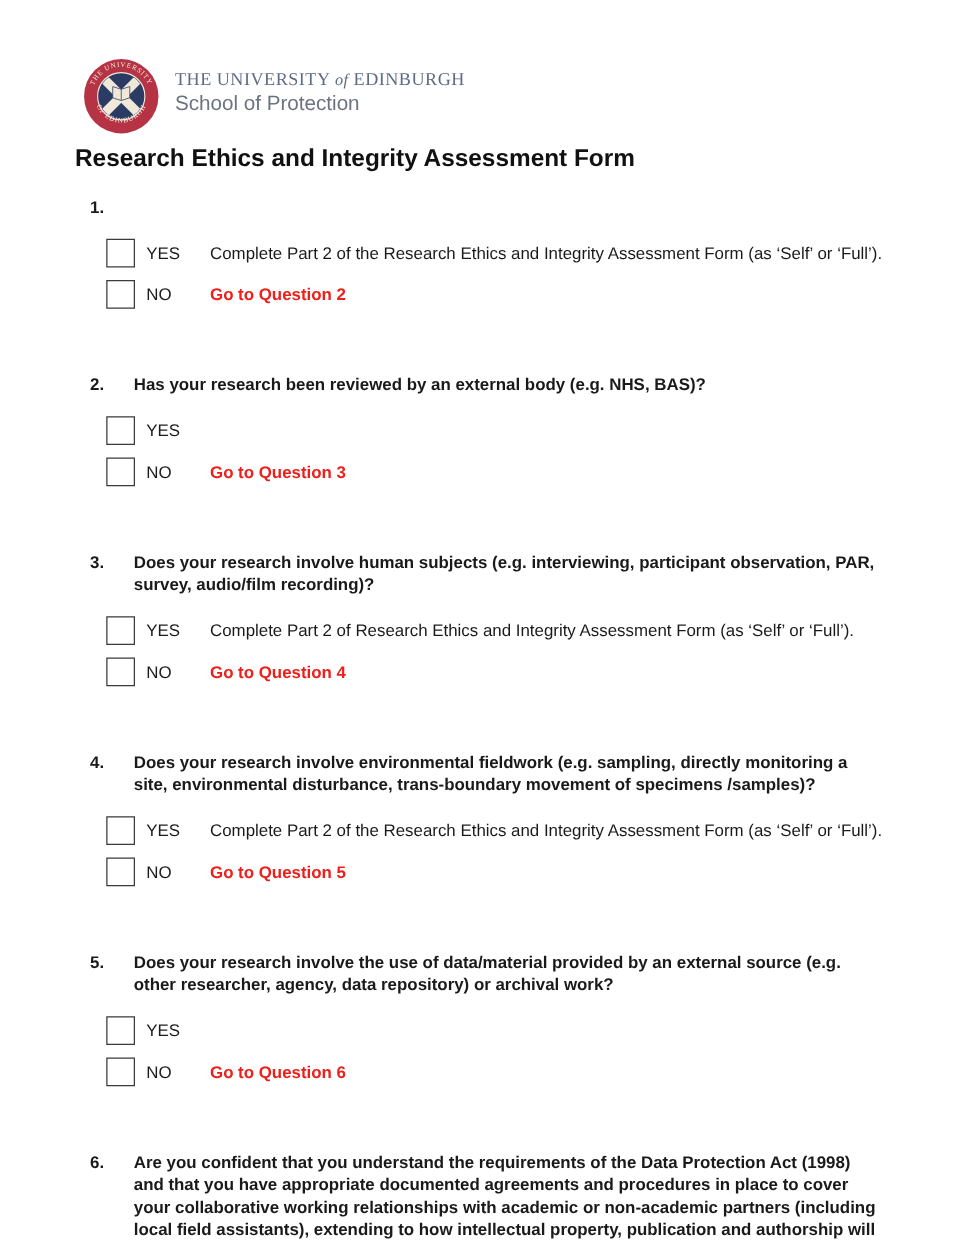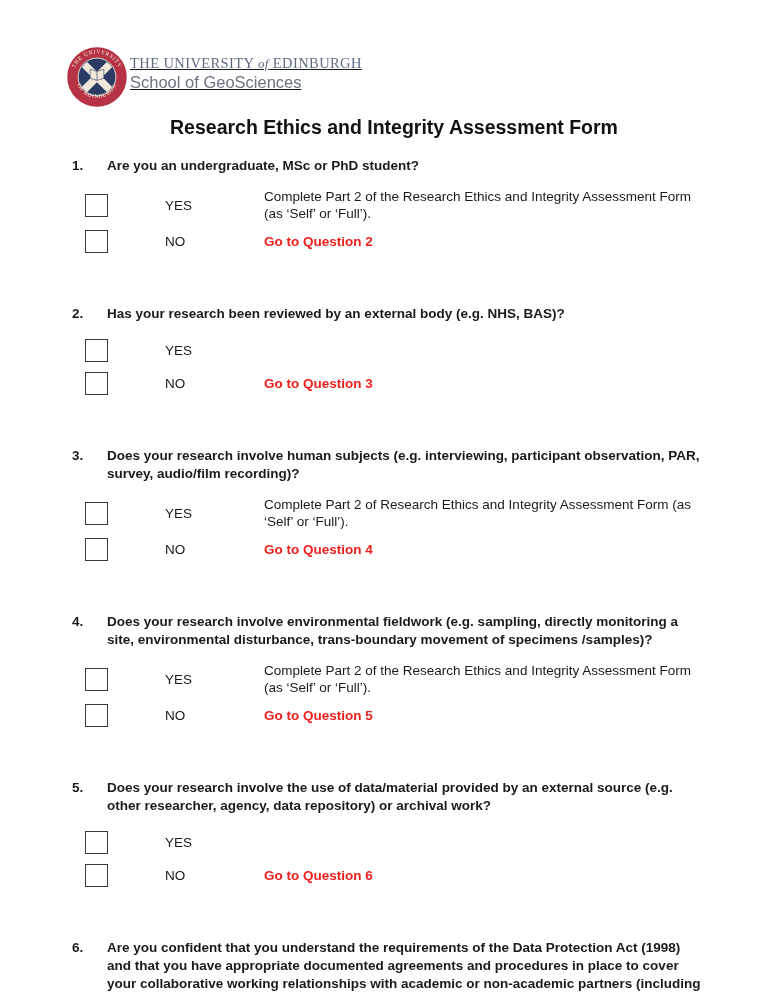--- a/index.html
+++ b/index.html
@@ -3,36 +3,36 @@
 <meta charset="utf-8">
 <style>
   * { box-sizing: border-box; margin: 0; padding: 0; }
   html, body { background: #ffffff; }
   body { width: 768px; font-family: "Liberation Sans", sans-serif; color: #1a1a1a; }
   .page { width: 768px; min-height: 994px; background: #ffffff; position: relative; padding-bottom: 20px; }
 
   
   .header-row { display: flex; align-items: flex-start; padding: 46px 0 0 64px; }
   .crest { width: 66px; height: 62px; flex-shrink: 0; }
-  .logo-text { padding-top: 9px; text-decoration: underline; }
+  .logo-text { margin-left: 10px; padding-top: 9px; }
   .uni-name { font-family: "Liberation Serif", serif; color: #5d6b84; font-size: 14.5px; letter-spacing: 0.4px; line-height: 17px; }
   .uni-name .of { font-style: italic; text-transform: none; font-size: 13px; }
   .school-name { color: #6b7280; font-size: 16.5px; line-height: 19px; margin-top: 1px; }
 
   
-  .title-block { text-align: center; margin-top: 6px; padding: 0 40px 0 60px; }
+  .title-block { text-align: left; margin-top: 6px; padding: 0 40px 0 60px; }
   .title-line { font-weight: bold; font-size: 19.5px; line-height: 27px; color: #111; }
 
   
   .questions { padding: 16px 58px 0 72px; }
   .question { margin-bottom: 50px; }
   .q-head { display: flex; font-weight: bold; font-size: 13.5px; line-height: 18px; margin-bottom: 13px; }
   .q-num { width: 35px; flex-shrink: 0; }
   .q-text { max-width: 600px; }
-  .option-row { display: flex; align-items: center; margin: 5px 0 5px 13px; min-height: 28px; gap: 48px; }
+  .option-row { display: flex; align-items: center; margin: 5px 0 5px 13px; min-height: 28px; }
   .checkbox { width: 23px; height: 23px; border: 1.6px solid #3a3a3a; background: #fff; margin-right: 9px; flex-shrink: 0; }
   .option-label { width: 35px; font-size: 13.5px; flex-shrink: 0; }
   .option-text { font-size: 13.5px; line-height: 17px; margin-left: 16px; }
   .red { color: var(--red, #ee1f1b); font-weight: bold; text-align: right; }
 </style>
 </head>
 <body>
 
 <div class="page">
 
@@ -61,34 +61,33 @@
       <text font-family="Liberation Serif, serif" font-size="9" fill="#f7efdd" letter-spacing="1.2">
         <textPath href="#arcBottom" startOffset="50%" text-anchor="middle">OF EDINBURGH</textPath>
       </text>
     </svg>
     <div class="logo-text">
       <div class="uni-name">
         <span>THE UNIVERSITY</span>
         <span class="of">of</span>
         <span>EDINBURGH</span>
       </div>
-      <div class="school-name">School of GeoSciences</div>
+      <div class="school-name">School of Protection</div>
     </div>
   </div>
 
   <div class="title-block">
     <div class="title-line">Research Ethics and Integrity Assessment Form</div>
   </div>
 
   <div class="questions">
 
     <div class="question">
       <div class="q-head">
         <span class="q-num">1.</span>
-        <span class="q-text">Are you an undergraduate, MSc or PhD student?</span>
       </div>
       <div class="option-row">
         <span class="checkbox" role="checkbox" aria-checked="false"></span>
         <span class="option-label">YES</span>
         <span class="option-text">Complete Part 2 of the Research Ethics and Integrity Assessment Form (as ‘Self’ or ‘Full’).</span>
       </div>
       <div class="option-row">
         <span class="checkbox" role="checkbox" aria-checked="false"></span>
         <span class="option-label">NO</span>
         <span class="option-text red">Go to Question 2</span>

